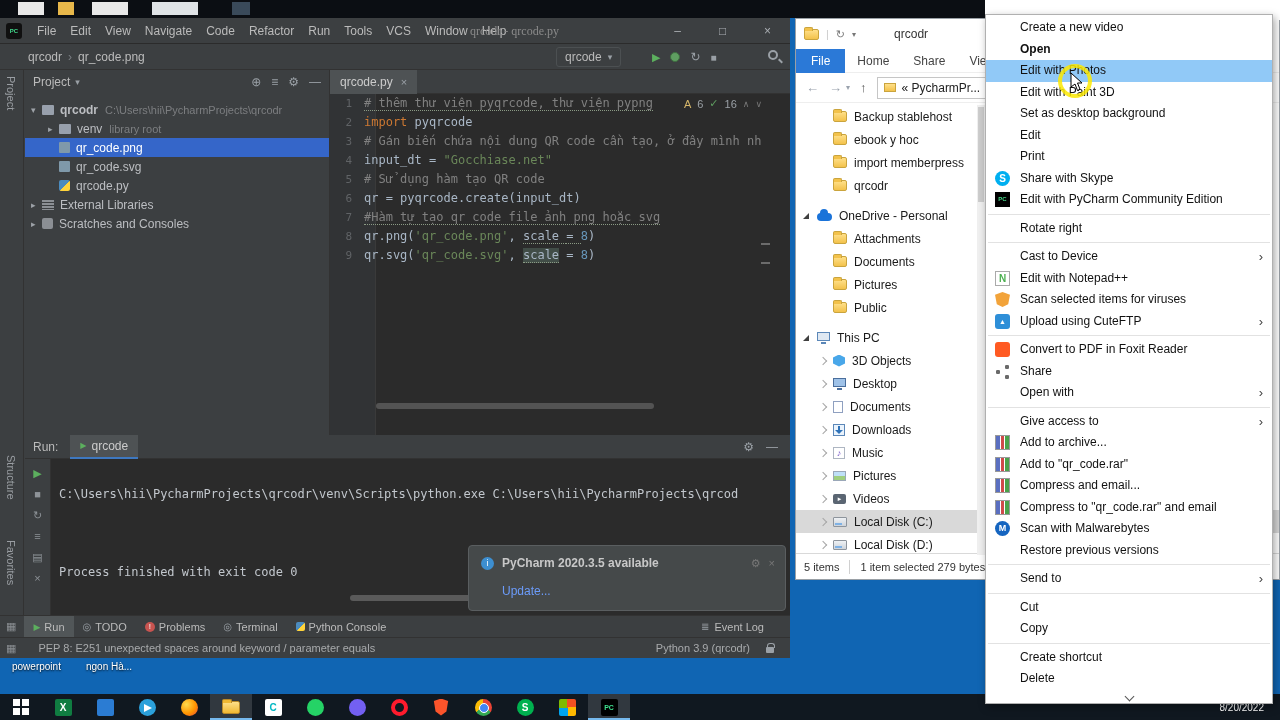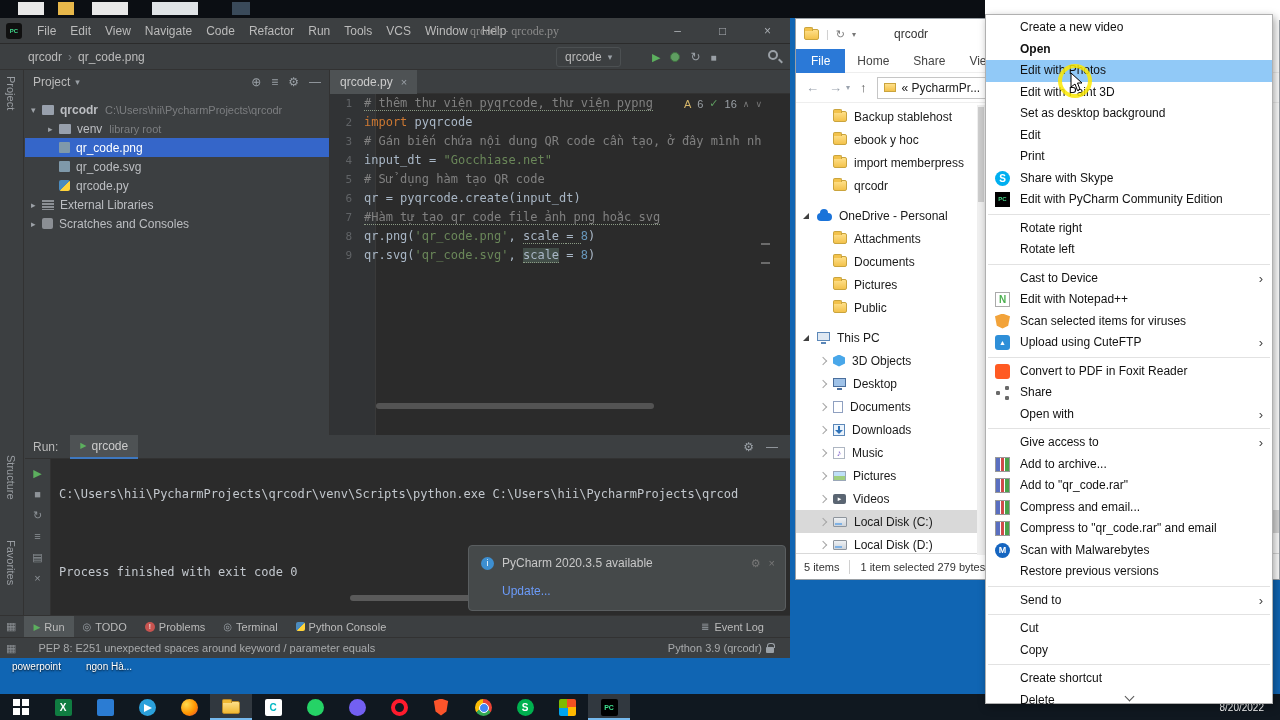--- a/index.html
+++ b/index.html
@@ -105,21 +105,21 @@
   #run-console{position:absolute;left:34px;top:30px;}
   .console-line{height:20px;line-height:20px;white-space:pre;font-family:"DejaVu Sans Mono",monospace;
     font-size:12px;color:#c2c7cd;margin-top:19px;}
   .run-hscroll{position:absolute;left:325px;top:160px;width:282px;height:6px;background:#5a5a5a;border-radius:3px;}
 
   .pc-notif{position:absolute;left:468px;top:527px;width:318px;height:66px;background:#45494a;
     border:1px solid #5a5e60;border-radius:4px;z-index:6;}
   .notif-row{display:flex;align-items:center;gap:8px;padding:10px 10px 0 12px;}
   .notif-ic{width:13px;height:13px;border-radius:50%;background:#3d8fd1;color:#fff;font-size:9px;
     display:flex;align-items:center;justify-content:center;flex:none;}
-  .notif-title{color:#c8c8c8;}
+  .notif-title{color:#c8c8c8;font-weight:bold;}
   .notif-x{margin-left:auto;color:#777;font-size:11px;display:flex;gap:8px;}
   .notif-link{position:absolute;left:33px;top:38px;color:#6b9bfa;}
 
   .pc-bottombar{position:absolute;left:0;top:597px;width:100%;height:22px;background:#3c3f41;
     border-top:1px solid #323232;display:flex;align-items:center;font-size:11px;color:#bbb;}
   .corner-ic{margin:0 8px 0 6px;color:#8a8e92;font-size:11px;}
   .pc-btab{display:flex;align-items:center;gap:4px;padding:0 9px;height:100%;}
   .pc-btab.active{background:#515658;}
   .bi{display:inline-block;}
   .bi-run{color:#5caf5e;font-size:9px;}
@@ -127,21 +127,21 @@
   .bi-problems{width:10px;height:10px;border-radius:50%;background:#c75450;color:#fff;font-size:8px;
     line-height:10px;text-align:center;}
   .bi-problems::before{content:"!";}
   .bi-python{width:9px;height:9px;border-radius:2px;background:linear-gradient(135deg,#4b8bbe 50%,#ffd43b 50%);}
   .bi-eventlog{color:#9aa0a6;font-size:10px;}
   .pc-btab-right{margin-left:auto;margin-right:18px;display:flex;align-items:center;gap:5px;padding:0 8px;height:100%;}
 
   .pc-statusbar{position:absolute;left:0;top:619px;width:100%;height:21px;background:#3c3f41;
     border-top:1px solid #323232;display:flex;align-items:center;font-size:11px;color:#a8aaac;}
   .status-left{margin-left:14px;}
-  .status-right{margin-left:auto;display:flex;align-items:center;gap:4px;margin-right:16px;}
+  .status-right{margin-left:auto;display:flex;align-items:center;gap:16px;margin-right:16px;}
   .lock{position:relative;width:8px;height:6px;background:#9aa0a6;border-radius:1px;margin-top:3px;}
   .lock::before{content:'';position:absolute;left:1px;top:-4px;width:6px;height:4px;border:1.5px solid #9aa0a6;
     border-bottom:none;border-radius:3px 3px 0 0;}
 
   
   .desk-label{position:absolute;color:#fff;font-size:10px;text-shadow:0 1px 2px rgba(0,0,0,.9);z-index:1;}
 
   
   #explorer{position:absolute;left:795px;top:18px;width:485px;height:562px;background:#fff;
     border:1px solid #9aa0a6;font-size:12px;color:#222;z-index:3;}
@@ -654,21 +654,20 @@
         <div class="ctx-item bold"><span class="ctx-label">Open</span></div>
         <div class="ctx-item hl"><span class="ctx-label">Edit with Photos</span></div>
         <div class="ctx-item"><span class="ctx-label">Edit with Paint 3D</span></div>
         <div class="ctx-item"><span class="ctx-label">Set as desktop background</span></div>
         <div class="ctx-item"><span class="ctx-label">Edit</span></div>
         <div class="ctx-item"><span class="ctx-label">Print</span></div>
         <div class="ctx-item"><span class="ctx-ic ci-skype"></span><span class="ctx-label">Share with Skype</span></div>
         <div class="ctx-item"><span class="ctx-ic ci-pycharm"></span><span class="ctx-label">Edit with PyCharm Community Edition</span></div>
         <div class="ctx-sep"></div>
         <div class="ctx-item"><span class="ctx-label">Rotate right</span></div>
-        <div class="ctx-item"><span class="ctx-label">Rotate left</span></div>
         <div class="ctx-sep"></div>
         <div class="ctx-item"><span class="ctx-label">Cast to Device</span><span class="ctx-arrow">›</span></div>
         <div class="ctx-item"><span class="ctx-ic ci-notepad"></span><span class="ctx-label">Edit with Notepad++</span></div>
         <div class="ctx-item"><span class="ctx-ic ci-shield"></span><span class="ctx-label">Scan selected items for viruses</span></div>
         <div class="ctx-item"><span class="ctx-ic ci-cuteftp"></span><span class="ctx-label">Upload using CuteFTP</span><span class="ctx-arrow">›</span></div>
         <div class="ctx-sep"></div>
         <div class="ctx-item"><span class="ctx-ic ci-foxit"></span><span class="ctx-label">Convert to PDF in Foxit Reader</span></div>
         <div class="ctx-item"><span class="ctx-ic ci-share"></span><span class="ctx-label">Share</span></div>
         <div class="ctx-item"><span class="ctx-label">Open with</span><span class="ctx-arrow">›</span></div>
         <div class="ctx-sep"></div>

